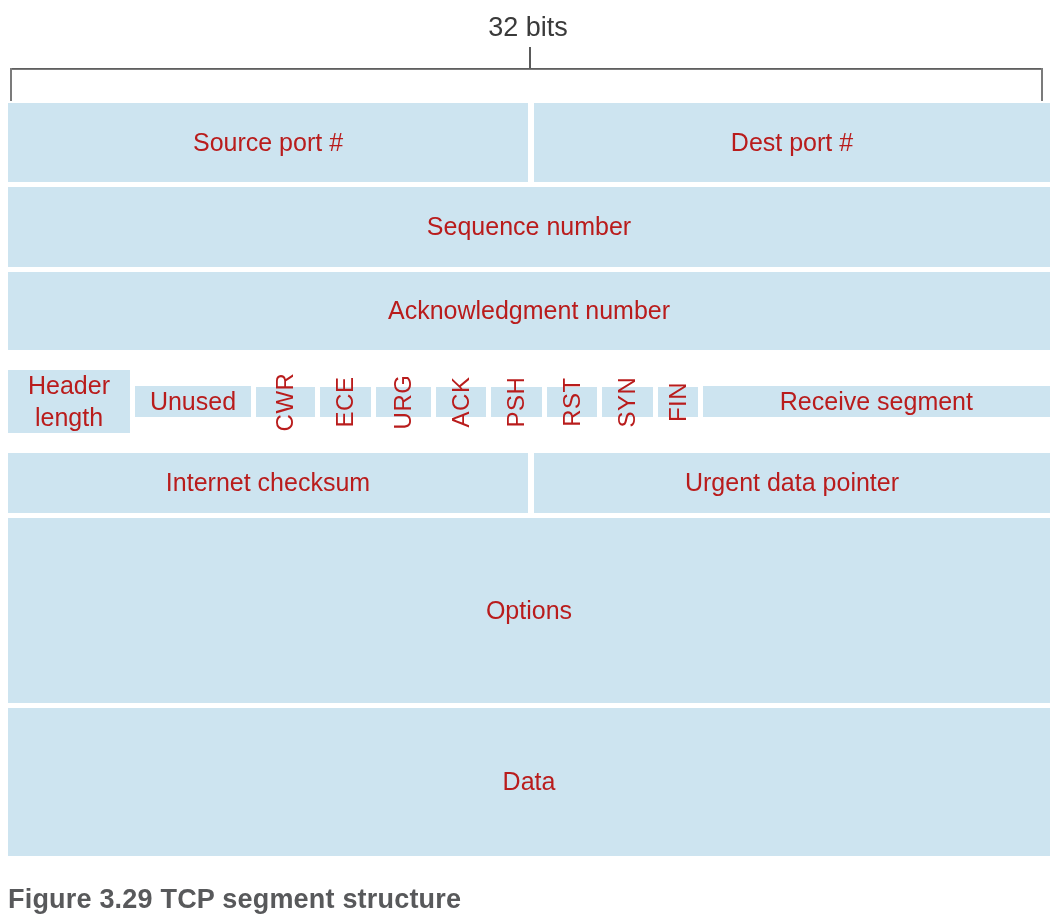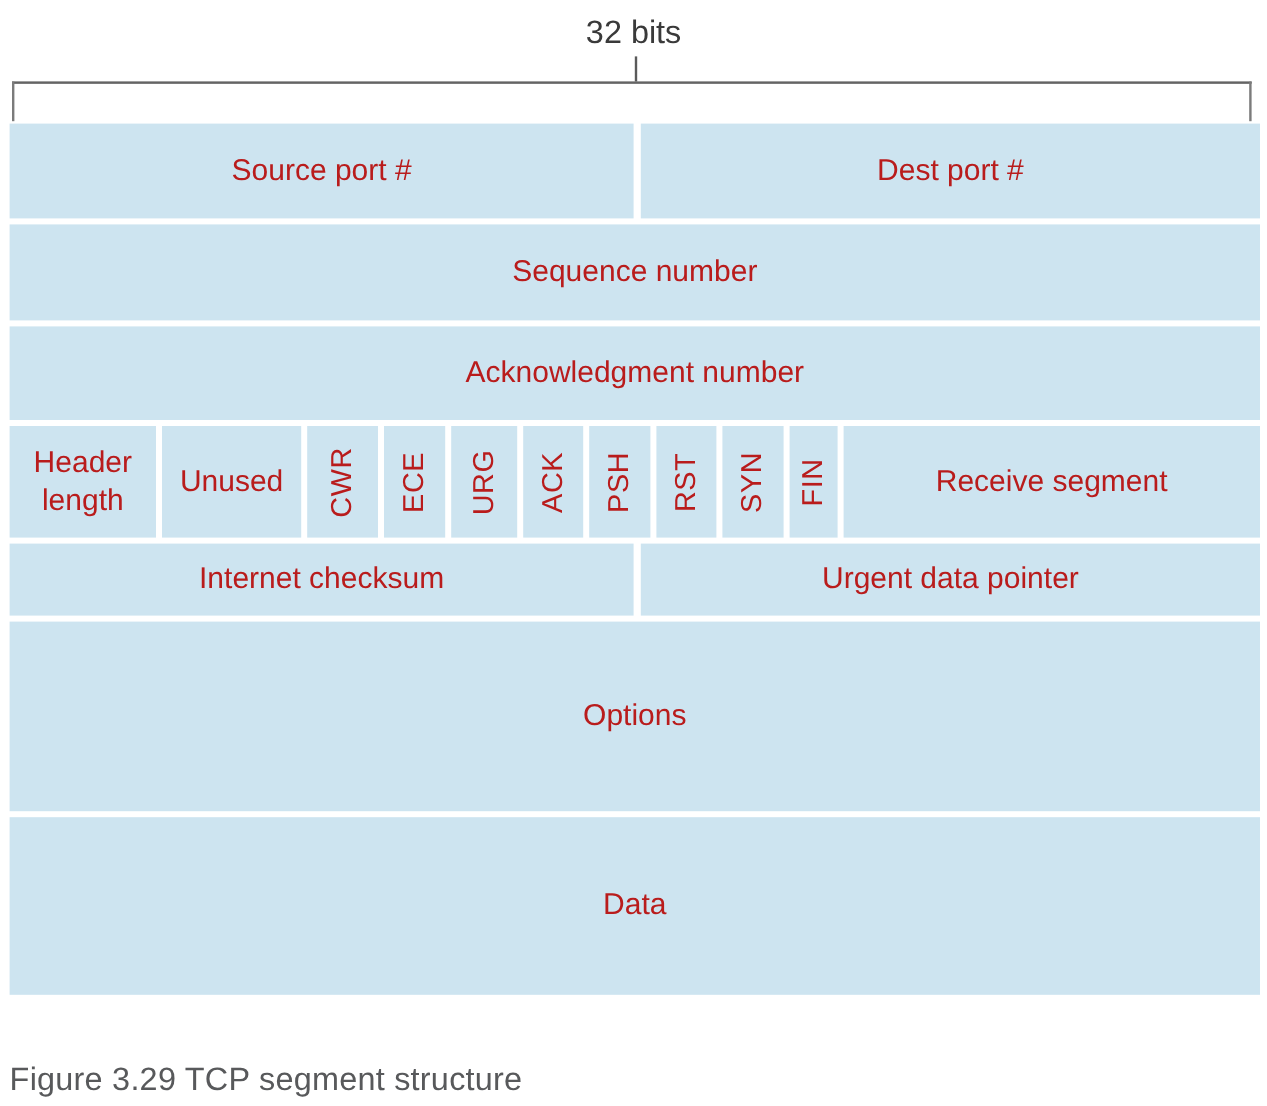--- a/index.html
+++ b/index.html
@@ -46,42 +46,42 @@
     background: #cde4f0;
     color: #b91c1c;
     font-size: 25px;
     display: flex; align-items: center; justify-content: center;
     text-align: center;
     line-height: 1.25;
   }
   .r1 { height: 79px; }
   .r2 { height: 80px; }
   .r3 { height: 78px; }
-  .r4 { height: 93px; }
+  .r4 { height: 93px; align-items: center; }
   .r4.seg-row { gap: 5px; }
   .r5 { height: 60px; }
-  .r6 { height: 158px; }
+  .r6 { height: 185px; }
   .r7 { height: 148px; }
 
   .w-half   { width: 520px; flex: 0 0 520px; }
   .w-rest   { flex: 1 1 auto; }
   .w-hdrlen { flex: 0 0 122px; padding: 0 8px; }
   .w-unused { flex: 0 0 116px; }
   .w-flag   { flex: 0 0 29px; }
   .flag-text {
     transform: rotate(-90deg);
     white-space: nowrap;
     font-size: 24px;
     letter-spacing: 0.5px;
   }
 
   
   .caption {
     position: absolute; left: 8px; top: 884px;
-    font-size: 27px; font-weight: normal; color: #58595b;
+    font-size: 27px; font-weight: bold; color: #58595b;
     letter-spacing: 0.2px;
   }
   .watermark {
     position: absolute; right: 6px; top: 893px;
     font-size: 17px; color: #e7e7e7;
   }
 </style>
 </head>
 <body>
 

